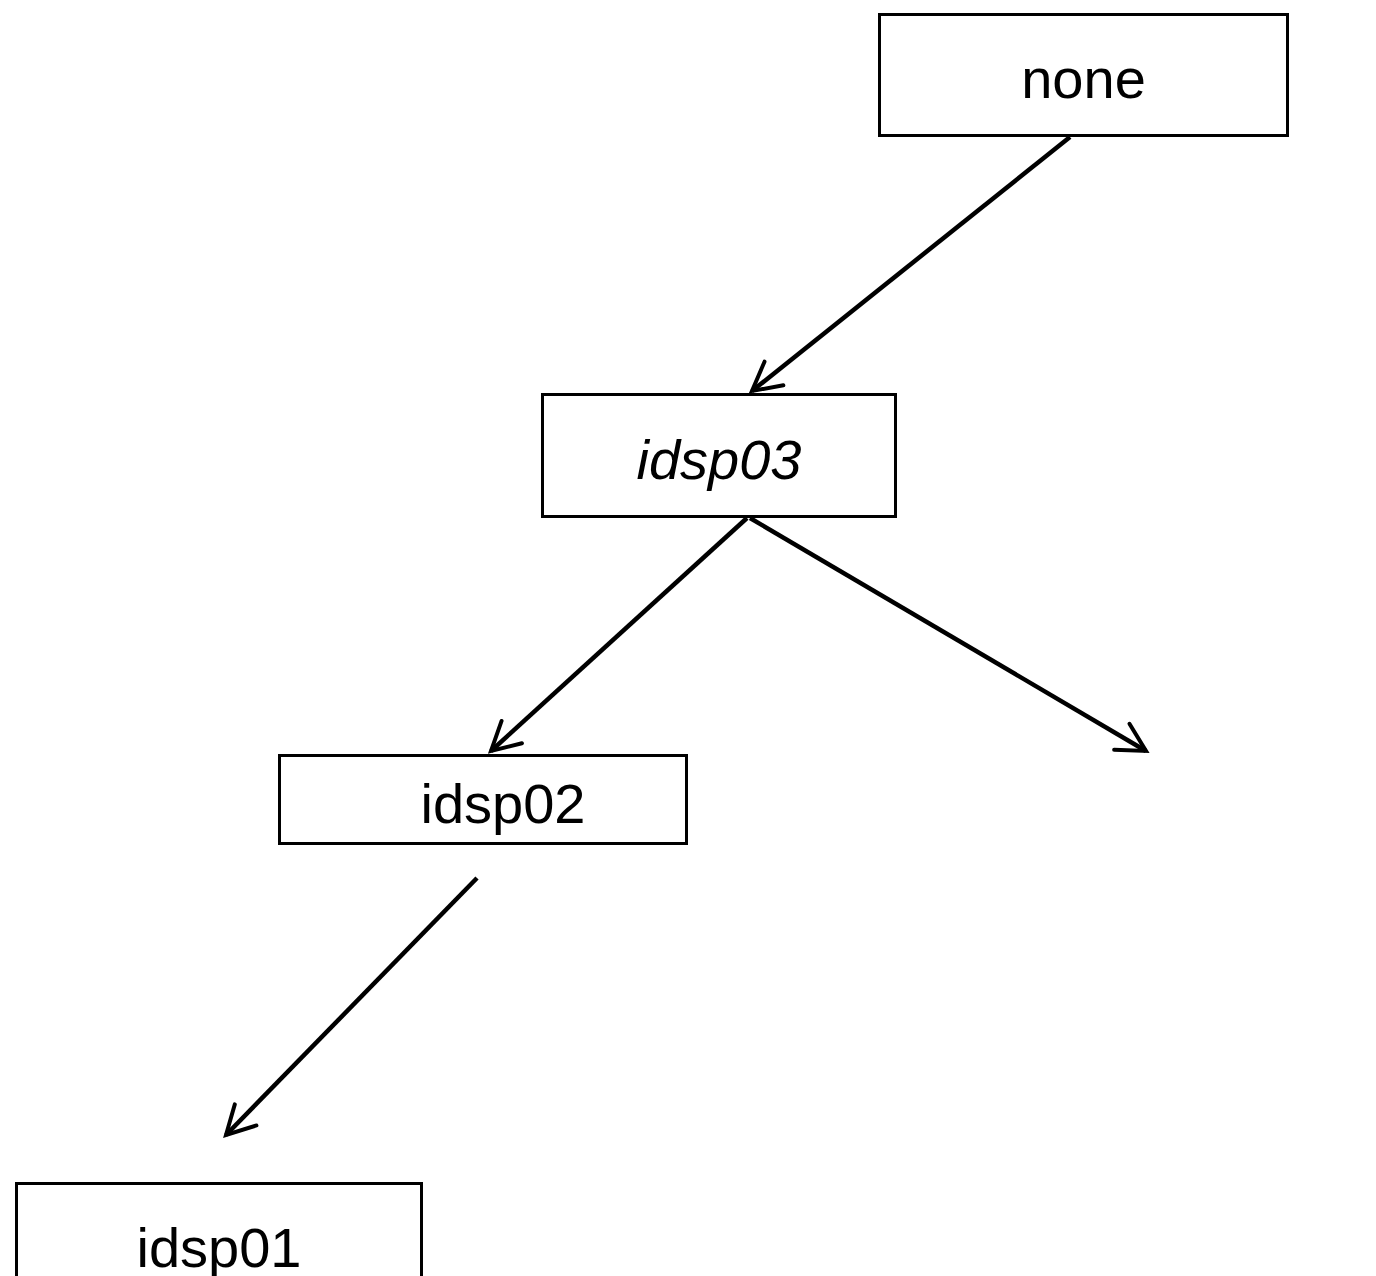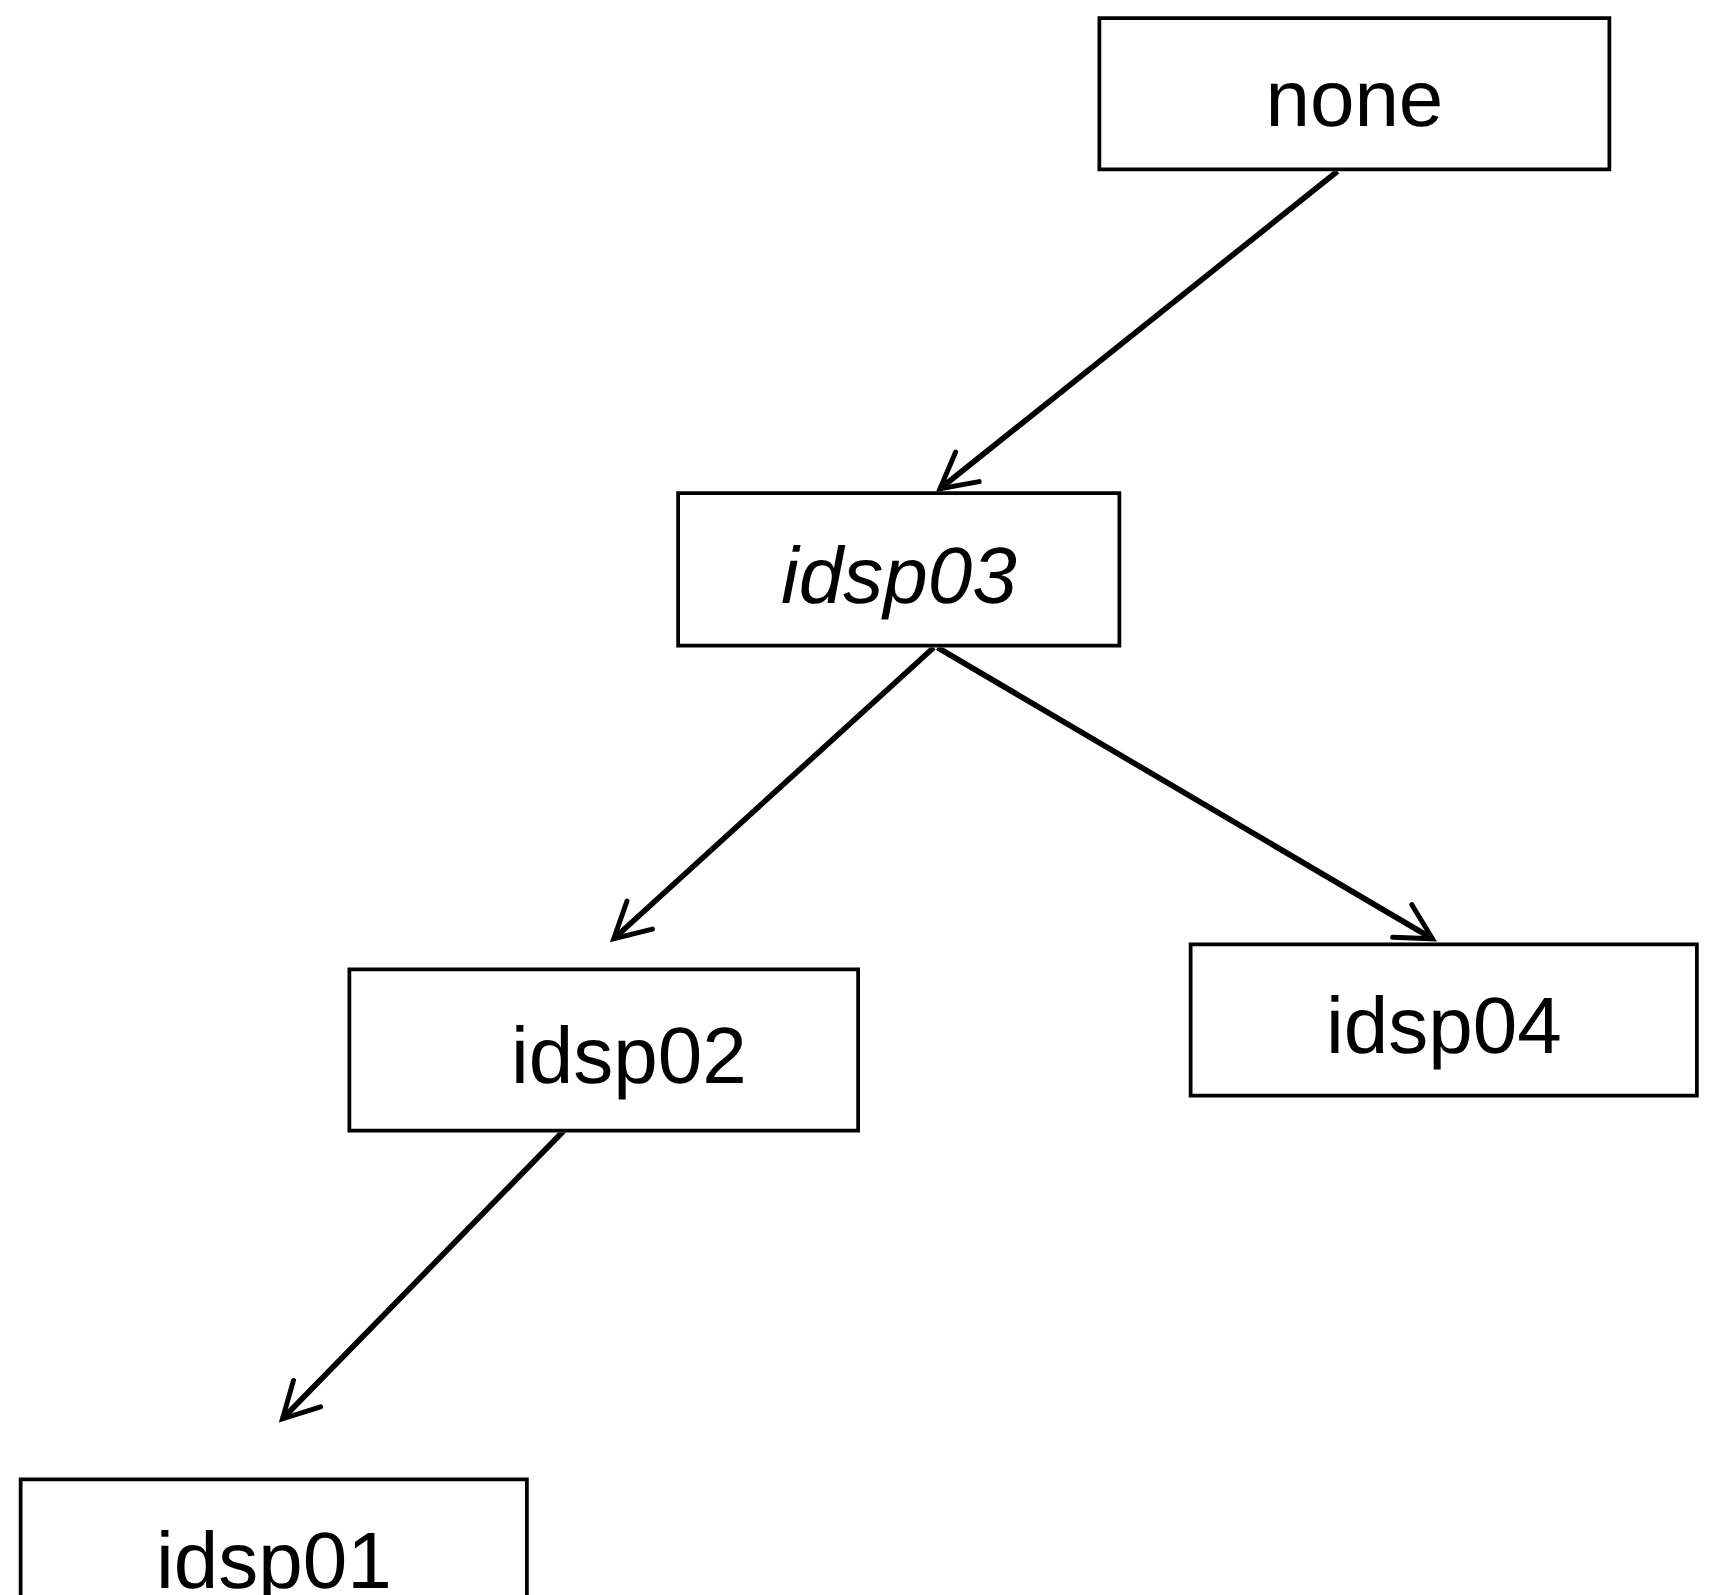--- a/index.html
+++ b/index.html
@@ -24,32 +24,32 @@
   }
   .node {
     position: absolute;
     box-sizing: border-box;
     background: #ffffff;
     border: 3px solid #000000;
     display: flex;
     align-items: center;
     justify-content: center;
     color: #000000;
-    font-size: 64px;
+    font-size: 56px;
     line-height: 1;
     white-space: nowrap;
   }
   .node span {
     display: inline-block;
     transform: translateY(4px);
   }
   
   .node-none   { left: 878px;  top: 13px;   width: 411px; height: 124px; }
   .node-idsp03 { left: 541px;  top: 393px;  width: 356px; height: 125px; font-style: italic; }
-  .node-idsp02 { left: 278px;  top: 774px;  width: 410px; height: 132px; padding-left: 40px; }
+  .node-idsp02 { left: 278px;  top: 754px;  width: 410px; height: 91px; padding-left: 40px; }
   .node-idsp04 { left: 951px;  top: 754px;  width: 408px; height: 124px; }
   .node-idsp01 { left: 15px;   top: 1138px; width: 408px; height: 123px; margin-top: 44px; }
 </style>
 </head>
 <body>
 
 <div class="canvas">
 
   <svg class="edges-layer" viewBox="0 0 1376 1276" xmlns="http://www.w3.org/2000/svg">
     <defs>
@@ -68,21 +68,18 @@
   </div>
 
   <div class="node node-idsp03">
     <span>idsp03</span>
   </div>
 
   <div class="node node-idsp02">
     <span>idsp02</span>
   </div>
 
-  <div class="node node-idsp04">
-    <span>idsp04</span>
-  </div>
 
   <div class="node node-idsp01">
     <span>idsp01</span>
   </div>
 
 </div>
 
 </body></html>

